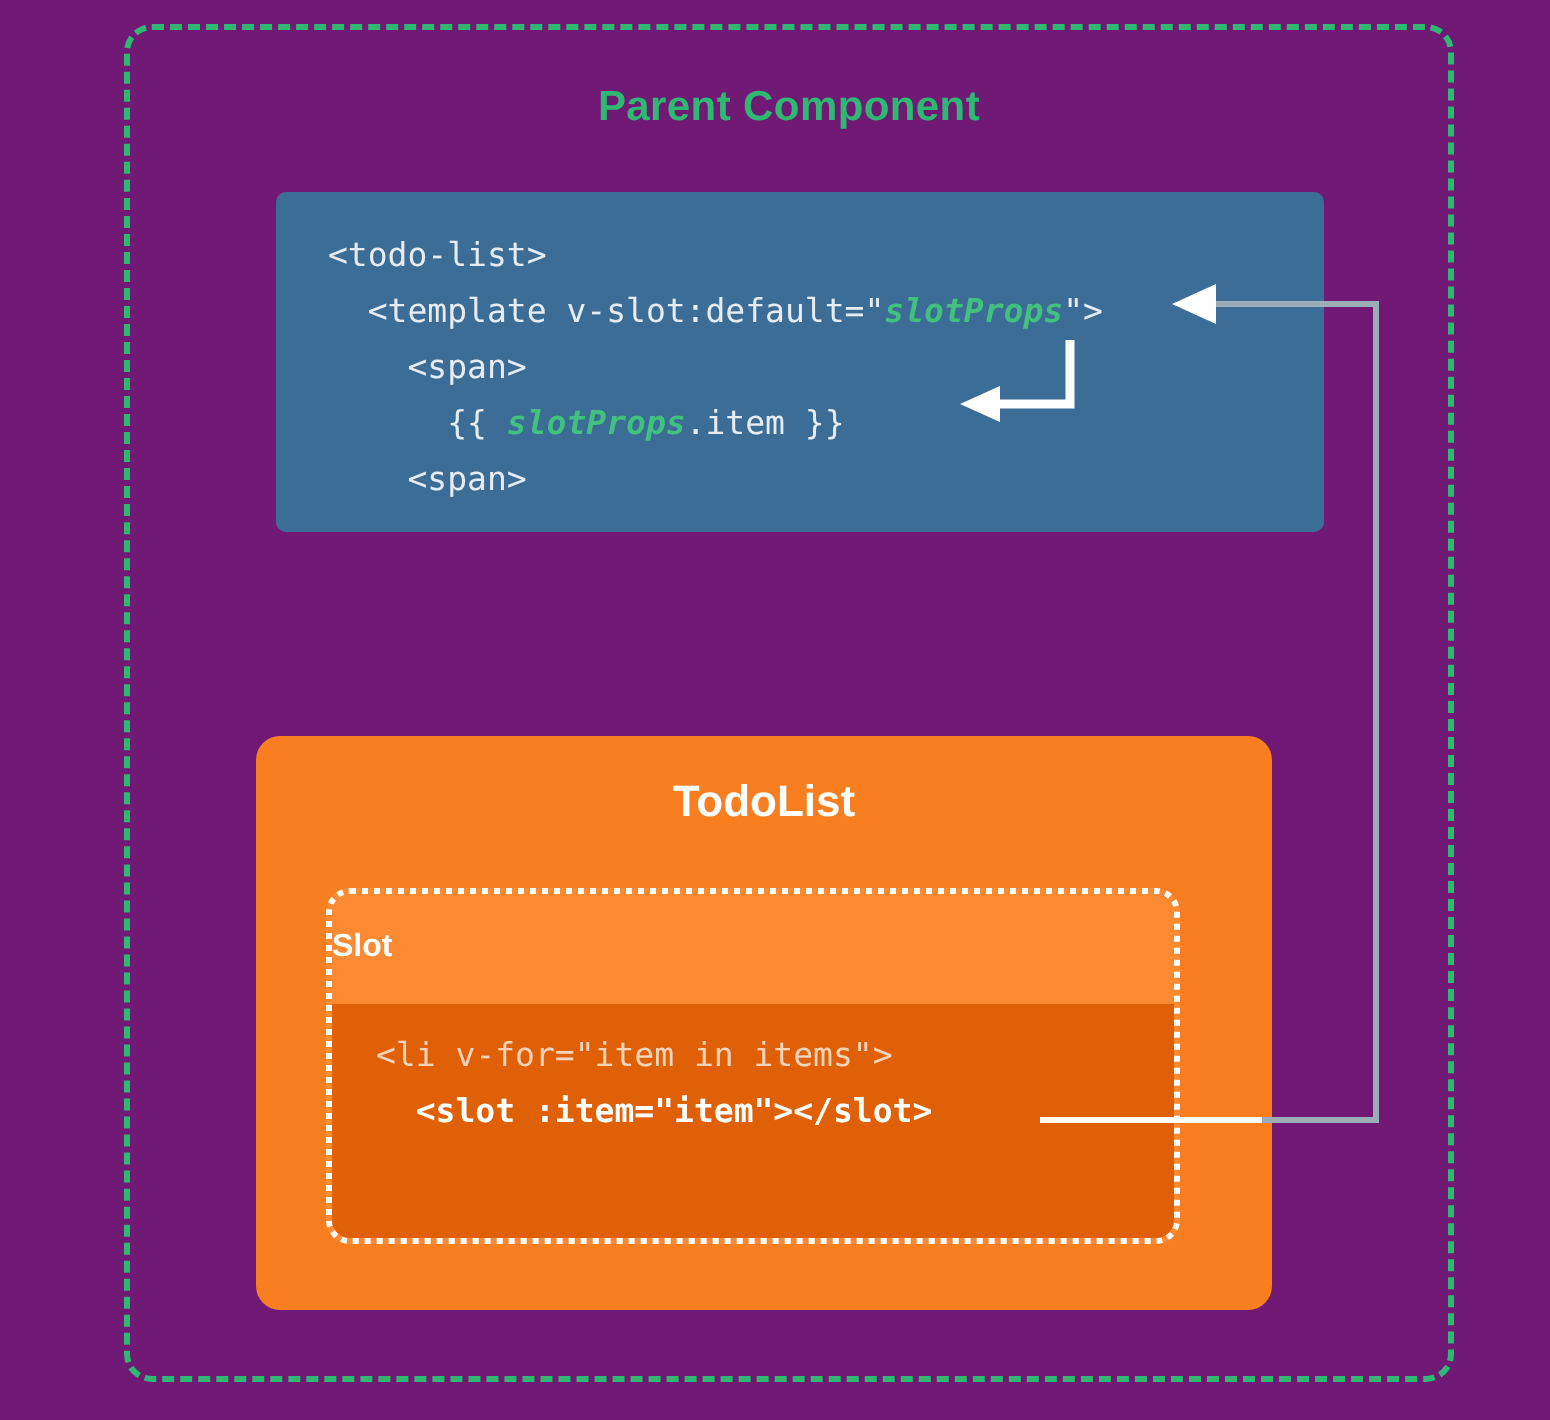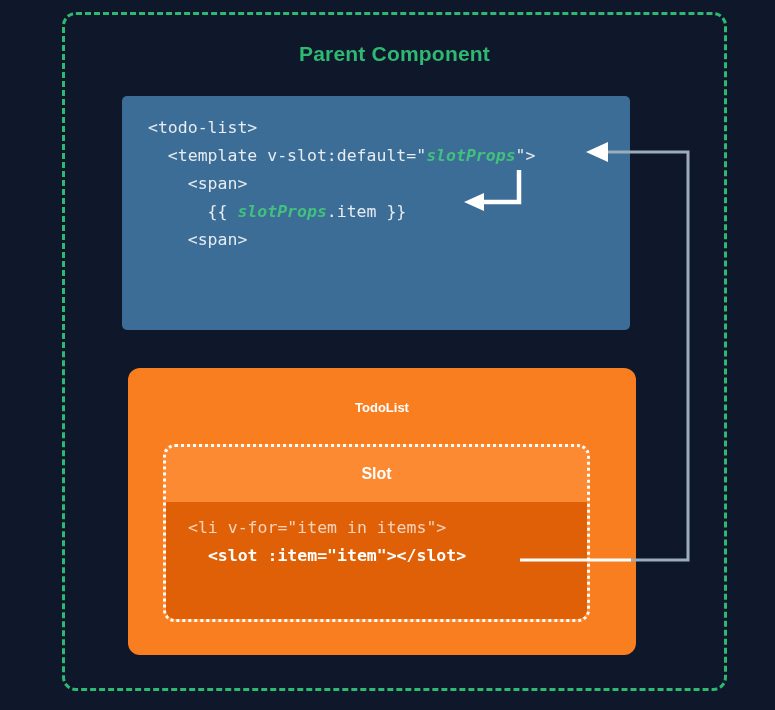--- a/index.html
+++ b/index.html
@@ -7,21 +7,21 @@
     padding: 0;
     background: #ffffff;
   }
   body {
     font-family: "Liberation Sans", sans-serif;
   }
   #canvas {
     position: relative;
     width: 775px;
     height: 710px;
-    background: #0f172a;
+    background: #701a75;
     overflow: hidden;
   }
 
   
   .outer-dashed {
     position: absolute;
     left: 62px;
     top: 12px;
     width: 665px;
     height: 679px;
@@ -39,27 +39,28 @@
     text-align: center;
     color: #2eb872;
     font-size: 21px;
     font-weight: bold;
     letter-spacing: 0.2px;
   }
 
   
   .blue-block {
     position: absolute;
-    left: 122px;
+    left: 138px;
     top: 96px;
     width: 508px;
-    height: 234px;
+    height: 170px;
     background: #3c6d96;
     border-radius: 5px;
     overflow: hidden;
+    padding-left: 16px;
   }
   .code {
     font-family: "DejaVu Sans Mono", monospace;
     font-size: 16.5px;
     line-height: 28px;
     white-space: pre;
   }
   .blue-block .code {
     position: absolute;
     left: 26px;
@@ -89,25 +90,25 @@
     top: 368px;
     width: 508px;
     height: 287px;
     background: #f97e20;
     border-radius: 12px;
     overflow: hidden;
   }
   .todolist-title {
     position: absolute;
     left: 0;
-    top: 32px;
+    top: 20px;
     width: 100%;
     text-align: center;
     color: #ffffff;
-    font-size: 13px;
+    font-size: 22px;
     font-weight: bold;
   }
 
   
   .slot-box {
     position: absolute;
     left: 35px;
     top: 76px;
     width: 427px;
     height: 178px;
@@ -115,21 +116,21 @@
     border: 3px dotted #ffffff;
     border-radius: 12px;
     overflow: hidden;
     background: #fb8a33;
   }
   .slot-title {
     position: absolute;
     left: 0;
     top: 18px;
     width: 100%;
-    text-align: center;
+    text-align: left;
     color: #ffffff;
     font-size: 16px;
     font-weight: bold;
   }
   .slot-code-area {
     position: absolute;
     left: 0;
     right: 0;
     top: 55px;
     bottom: 0;

